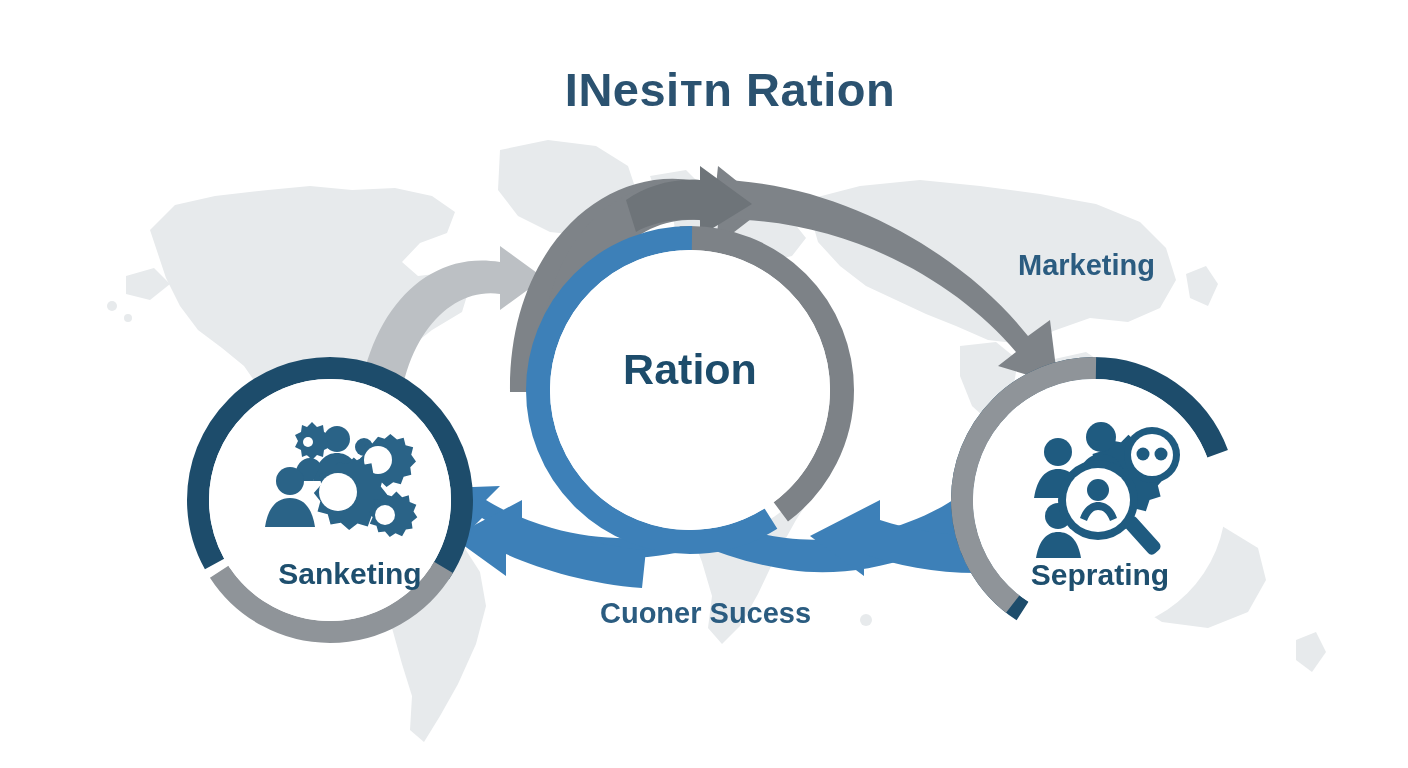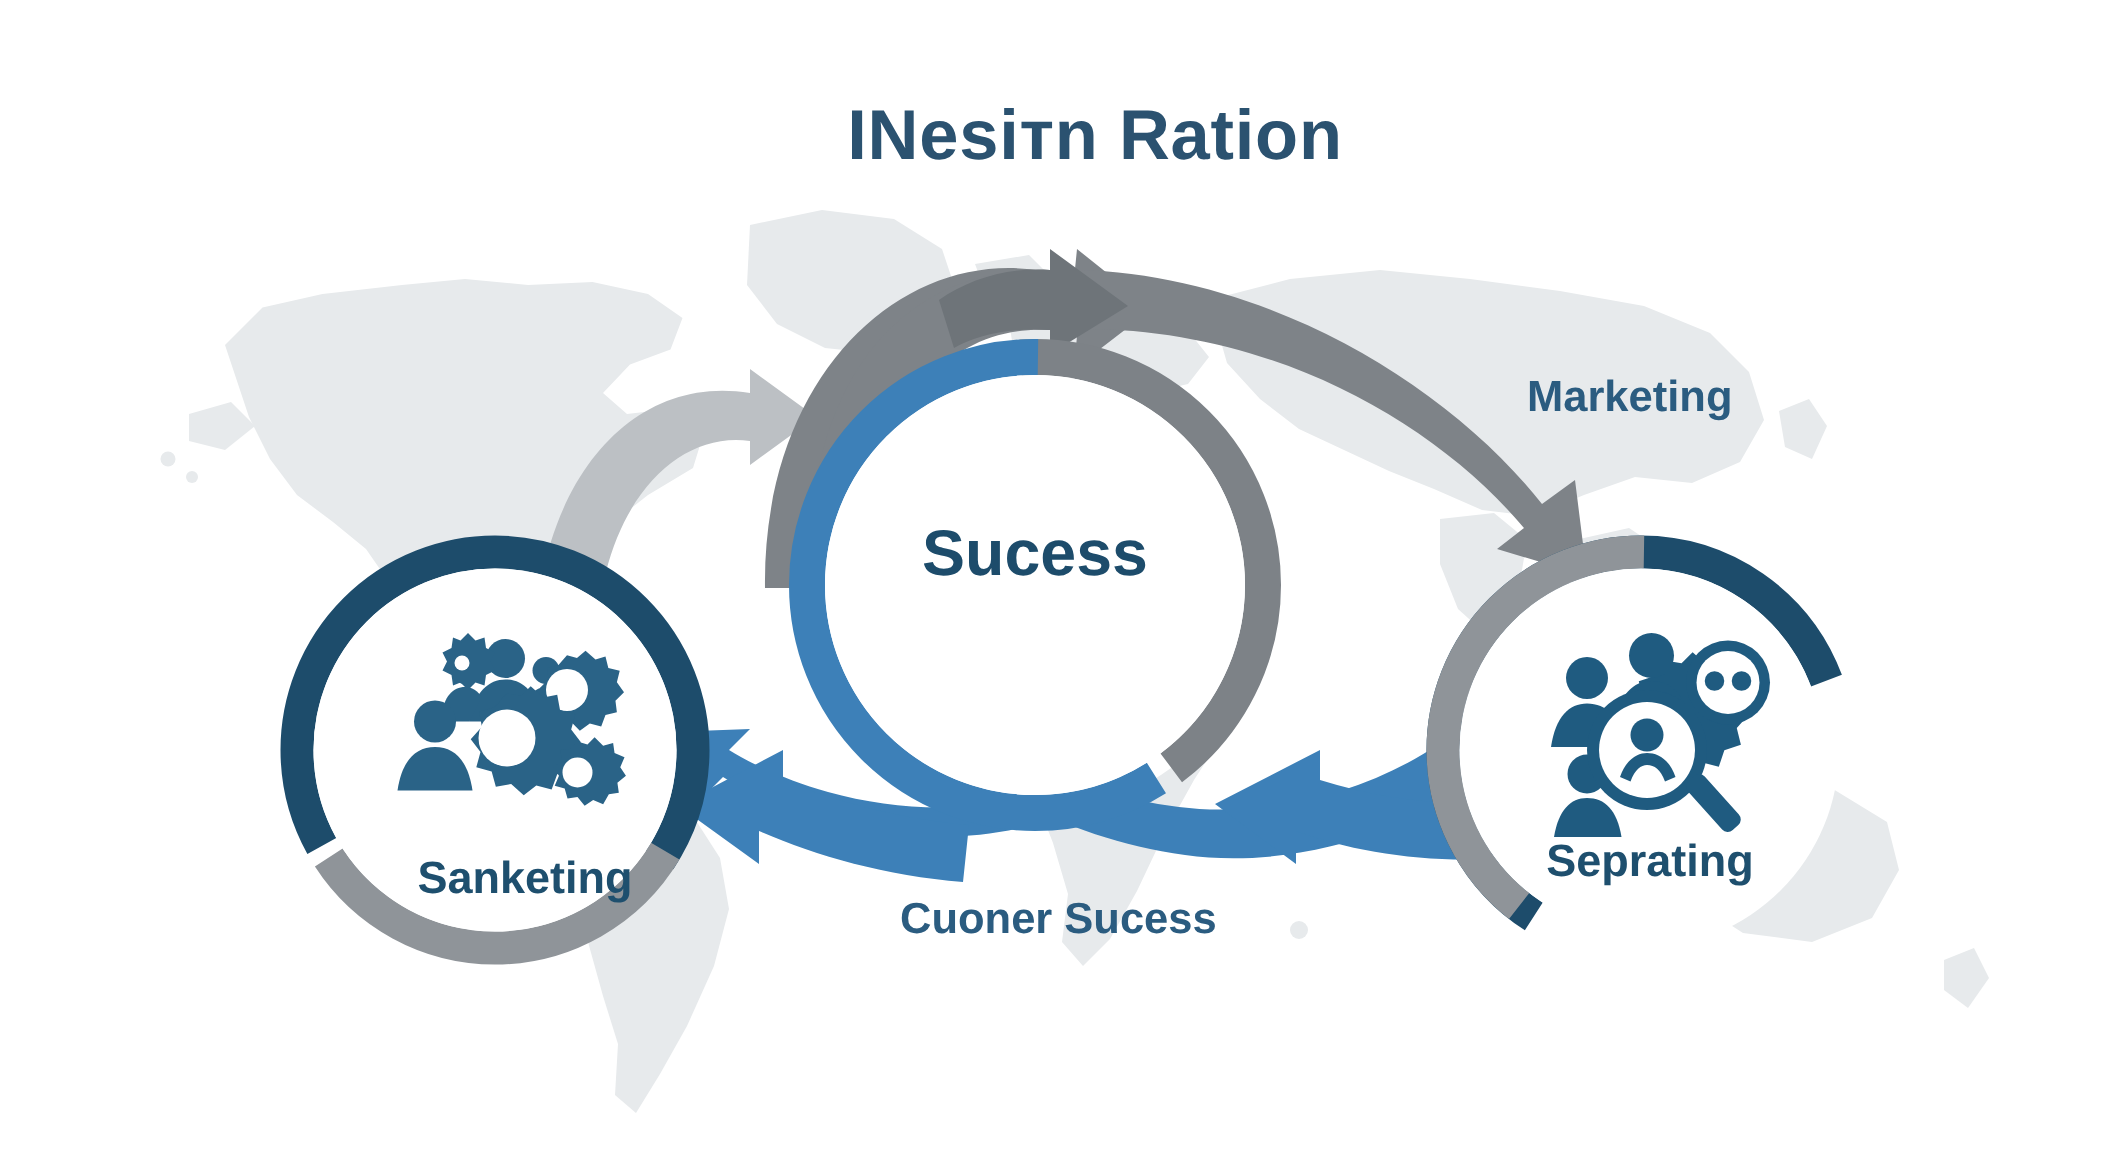--- a/index.html
+++ b/index.html
@@ -54,21 +54,21 @@
     position: absolute;
     left: 545px;
     top: 345px;
     width: 290px;
     text-align: center;
     font-size: 43px;
     font-weight: bold;
     color: #1d4c6b;
     white-space: nowrap;
   }
-  .left-label  { left: 205px; top: 557px; width: 290px; margin-top: 12px; }
+  .left-label  { left: 205px; top: 557px; width: 290px; }
   .right-label { left: 955px; top: 558px; width: 290px; }
   .float-label {
     position: absolute;
     font-size: 29px;
     font-weight: bold;
     color: #2b5c80;
     white-space: nowrap;
   }
   .marketing-label { left: 1018px; top: 249px; }
   .success-label   { left: 600px;  top: 597px; text-align: right; }
@@ -300,20 +300,20 @@
       <circle cx="690" cy="390" r="152" fill="none" stroke="#7d8287" stroke-width="24" stroke-dasharray="390 565" stroke-dashoffset="10" transform="rotate(-90 690 390)"></circle>
 
       <circle cx="690" cy="390" r="152" fill="none" stroke="#3d80b8" stroke-width="24" stroke-dasharray="565 390" stroke-dashoffset="-392" transform="rotate(-90 690 390)"></circle>
       <circle cx="690" cy="390" r="140" fill="#ffffff"></circle>
     </g>
 
   </svg>
 
   <div class="title">INesiтn Ration</div>
 
-  <div class="center-label">Sucess</div>
+  <div class="center-label">Ration</div>
   <div class="node-label left-label">Sanketing</div>
   <div class="node-label right-label">Seprating</div>
 
   <div class="float-label marketing-label">Marketing</div>
   <div class="float-label success-label">Cuoner Sucess</div>
 
 </div>
 
 </body></html>

